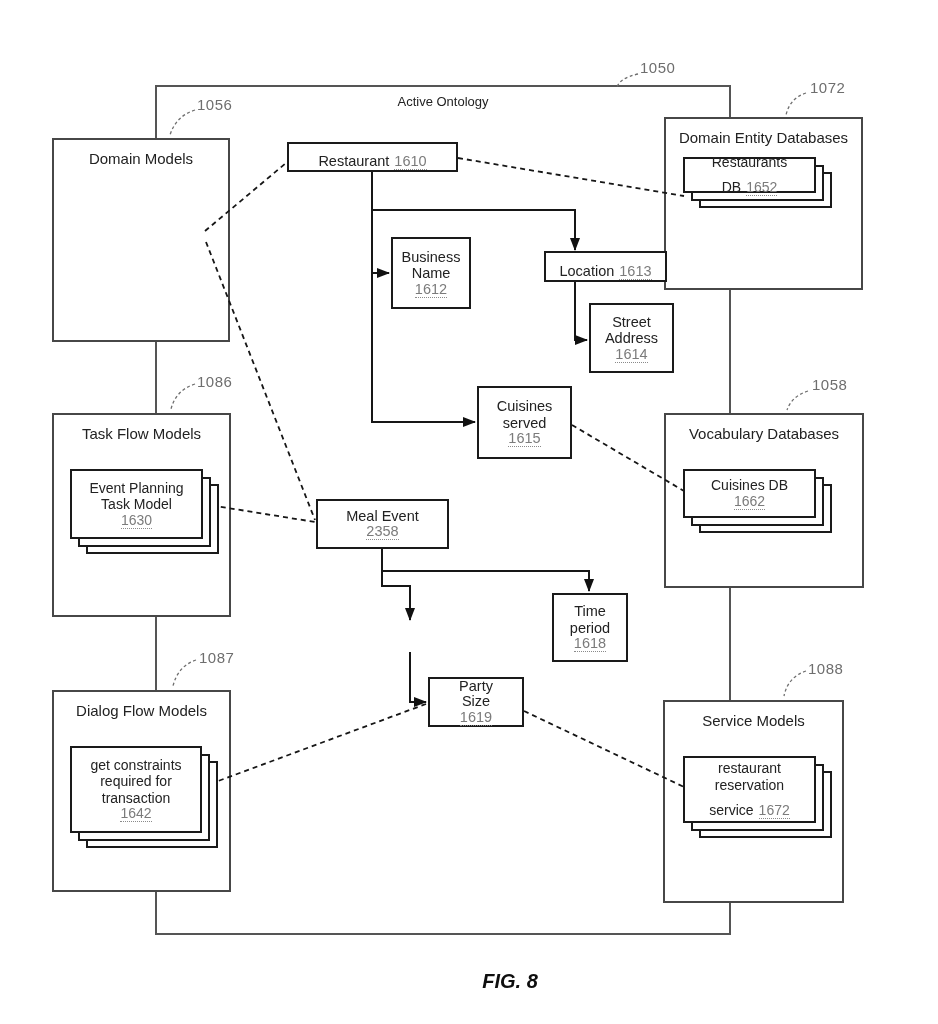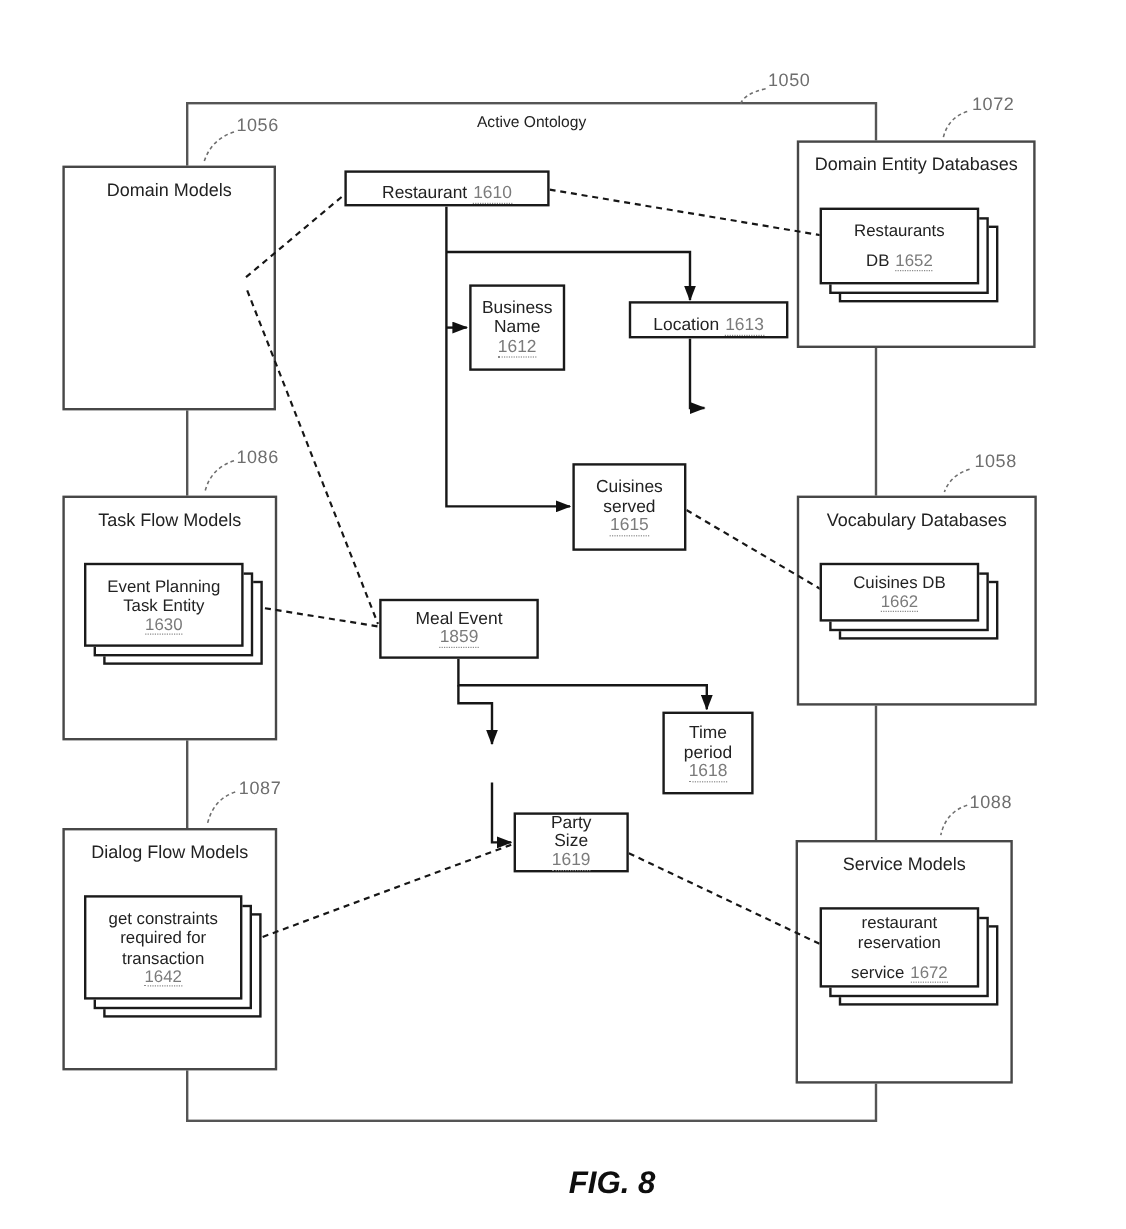--- a/index.html
+++ b/index.html
@@ -17,21 +17,21 @@
   .slayer{position:absolute;width:100%;height:100%;background:#fff;border:2px solid #1a1a1a;box-sizing:border-box;}
   .l2{left:16px;top:15px;}
   .l1{left:8px;top:8px;}
   .card{position:absolute;left:0;top:0;width:100%;height:100%;background:#fff;border:2px solid #1a1a1a;
         box-sizing:border-box;display:flex;flex-direction:column;align-items:center;justify-content:center;
         text-align:center;font-size:14px;line-height:16.5px;color:#222;}
   .ref{color:#7b7b7b;border-bottom:1px dotted #8a8a8a;line-height:15px;display:inline-block;}
   .sp{margin-left:5px;margin-top:10px;}
   .flabel{position:absolute;font-size:15px;color:#6e6e6e;z-index:2;letter-spacing:0.5px;}
   .figcap{position:absolute;left:380px;top:970px;width:260px;text-align:center;
-          font-size:26px;font-weight:bold;font-style:italic;color:#0e0e0e;z-index:2;}
+          font-size:20px;font-weight:bold;font-style:italic;color:#0e0e0e;z-index:2;}
 </style>
 </head>
 <body>
 
 <div id="canvas">
 
   <svg class="layer0" width="938" height="1024">
     <rect x="156" y="86" width="574" height="848" fill="none" stroke="#555" stroke-width="2"></rect>
     <g fill="none" stroke="#6e6e6e" stroke-width="1.3" stroke-dasharray="3 2.5">
       <path d="M638 74 Q620 78 617 87"></path>
@@ -90,37 +90,37 @@
       <path d="M524 711 L684 787"></path>
     </g>
   </svg>
 
 
   <div class="stack" style="left:70px;top:469px;width:133px;height:70px">
     <div class="slayer l2"></div>
     <div class="slayer l1"></div>
     <div class="card">
       <div>Event Planning</div>
-      <div>Task Entity</div>
+      <div>Task Model</div>
       <div class="ref">1630</div>
     </div>
   </div>
 
   <div class="stack" style="left:70px;top:746px;width:132px;height:87px">
     <div class="slayer l2"></div>
     <div class="slayer l1"></div>
     <div class="card">
       <div>get constraints</div>
       <div>required for</div>
       <div>transaction</div>
       <div class="ref">1642</div>
     </div>
   </div>
 
-  <div class="stack" style="left:683px;top:173px;width:133px;height:64px">
+  <div class="stack" style="left:683px;top:157px;width:133px;height:36px">
     <div class="slayer l2"></div>
     <div class="slayer l1"></div>
     <div class="card">
       <div>Restaurants</div>
       <div><span>DB</span><span class="ref sp">1652</span></div>
     </div>
   </div>
 
   <div class="stack" style="left:683px;top:469px;width:133px;height:49px">
     <div class="slayer l2"></div>
@@ -144,34 +144,39 @@
   <div class="node" style="left:287px;top:142px;width:171px;height:30px">
     <div><span>Restaurant</span><span class="ref sp">1610</span></div>
   </div>
 
   <div class="node" style="left:391px;top:237px;width:80px;height:72px">
     <div>Business</div>
     <div>Name</div>
     <div class="ref">1612</div>
   </div>
 
-  <div class="node" style="left:524px;top:251px;width:133px;height:31px">
+  <div class="node" style="left:544px;top:251px;width:123px;height:31px">
     <div><span>Location</span><span class="ref sp">1613</span></div>
   </div>
 
+  <div class="node" style="left:589px;top:303px;width:85px;height:70px">
+    <div>Street</div>
+    <div>Address</div>
+    <div class="ref">1614</div>
+  </div>
 
   <div class="node" style="left:477px;top:386px;width:95px;height:73px">
     <div>Cuisines</div>
     <div>served</div>
     <div class="ref">1615</div>
   </div>
 
   <div class="node" style="left:316px;top:499px;width:133px;height:50px">
     <div>Meal Event</div>
-    <div class="ref">1859</div>
+    <div class="ref">2358</div>
   </div>
 
 
   <div class="node" style="left:552px;top:593px;width:76px;height:69px">
     <div>Time</div>
     <div>period</div>
     <div class="ref">1618</div>
   </div>
 
   <div class="node" style="left:428px;top:677px;width:96px;height:50px;line-height:15.5px">

